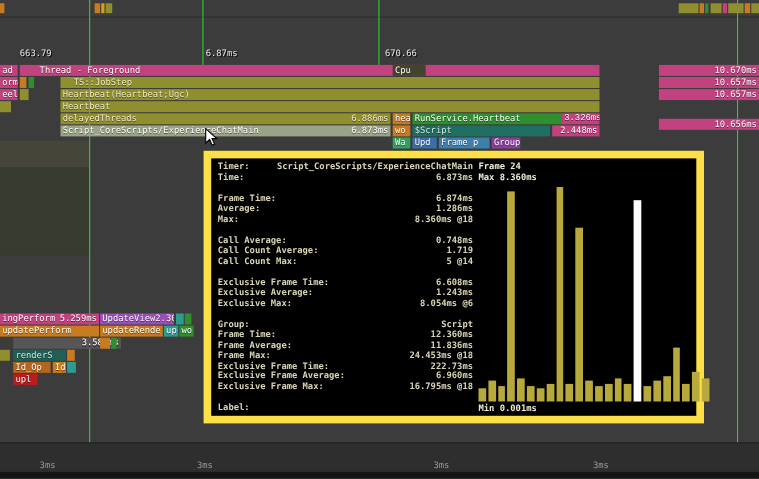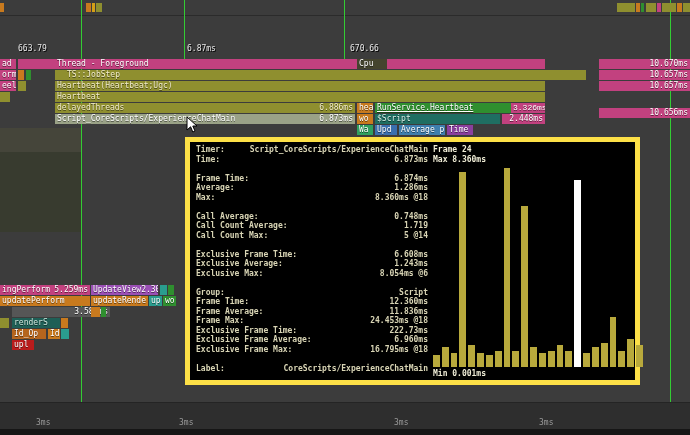--- a/index.html
+++ b/index.html
@@ -10,21 +10,21 @@
   .tick{position:absolute;top:3px;height:9px;}
   .marker{position:absolute;top:44px;font-size:8px;color:#e9e9e9;text-shadow:1px 1px 0 #000;white-space:nowrap;}
   .seg{position:absolute;height:10px;display:flex;align-items:center;box-sizing:border-box;
        padding:0 2px;font-size:8px;line-height:10px;color:#ffffff;white-space:nowrap;overflow:hidden;
        text-shadow:0 1px 0 rgba(0,0,0,.55);}
   .seg .val{margin-left:auto;}
   #footer{position:absolute;left:0;top:402px;width:690px;height:33px;background:#2e2e2e;border-top:1px solid #242424;}
   .axis-tick{position:absolute;top:15px;font-size:8px;color:#9a9a9a;}
   #bottomstrip{position:absolute;left:0;top:429px;width:690px;height:6px;background:#161616;}
   #tooltip{position:absolute;left:185px;top:137px;width:455px;height:248px;background:#000;
-           border:5px solid #fde047;box-sizing:border-box;z-index:5;}
+           border:7px solid #fde047;box-sizing:border-box;z-index:5;}
   .t-rows{position:absolute;left:6px;top:3px;width:232px;}
   .t-row{height:9.5px;display:flex;font-size:8px;line-height:9.5px;color:#d9d5b5;font-weight:bold;}
   .t-row .tv{margin-left:auto;}
   .ann{position:absolute;left:243px;font-size:8px;font-weight:bold;color:#efecd6;white-space:nowrap;}
   .a1{top:3px;} .a2{top:12.5px;} .amin{bottom:2px;text-align:right;}
   #chart{position:absolute;left:243px;top:26px;bottom:13px;width:210px;display:flex;align-items:flex-end;gap:2px;}
   .cbar{flex:1;background:#b8a93c;}
   .cbar.hl{background:#ffffff;}
   #cursor{position:absolute;left:186px;top:116px;z-index:6;}
 </style>
@@ -115,21 +115,20 @@
           <span class="tl">Exclusive Frame Average:</span>
           <span class="tv">6.960ms</span>
         </div>
         <div class="t-row">
           <span class="tl">Exclusive Frame Max:</span>
           <span class="tv">16.795ms @18</span>
         </div>
         <div class="t-row"></div>
         <div class="t-row">
           <span class="tl">Label:</span>
-          <span class="tv">CoreScripts/ExperienceChatMain</span>
         </div>
       </div>
     <div class="ann a1">Frame 24</div>
     <div class="ann a2">Max 8.360ms</div>
     <div id="chart">
         <div class="cbar" style="height: 6%;"></div>
         <div class="cbar" style="height: 10%;"></div>
         <div class="cbar" style="height: 7%;"></div>
         <div class="cbar" style="height: 98%;"></div>
         <div class="cbar" style="height: 11%;"></div>
@@ -178,35 +177,35 @@
     <div class="tick" style="left: 657px; width: 4px; background: rgb(194, 65, 127);"></div>
     <div class="tick" style="left: 662px; width: 14px; background: rgb(143, 143, 47);"></div>
     <div class="tick" style="left: 677px; width: 5px; background: rgb(200, 122, 30);"></div>
     <div class="tick" style="left: 683px; width: 7px; background: rgb(143, 143, 47);"></div>
     <div class="marker" style="left: 18px;">663.79</div>
     <div class="marker" style="left: 187px;">6.87ms</div>
     <div class="marker" style="left: 350px;">670.66</div>
     <div class="seg" style="left: 0px; top: 59px; width: 16px; background: rgb(194, 65, 127);">
       <span>ad</span>
     </div>
-    <div class="seg" style="left: 18px; top: 59px; width: 527px; background: rgb(194, 65, 127); padding-left: 39px;">
+    <div class="seg" style="left: 18px; top: 59px; width: 527px; background: rgb(194, 65, 127); padding-left: 18px;">
       <span>Thread - Foreground</span>
     </div>
     <div class="seg" style="left: 357px; top: 59px; width: 30px; background: rgb(68, 68, 46); align-items: center;">
       <span>Cpu</span>
     </div>
     <div class="seg" style="left: 599px; top: 59px; width: 91px; background: rgb(194, 65, 127);">
       <span class="val">10.670ms</span>
     </div>
     <div class="seg" style="left: 0px; top: 70px; width: 16px; background: rgb(194, 65, 127);">
       <span>orm</span>
     </div>
     <div class="seg" style="left: 18px; top: 70px; width: 6px; background: rgb(200, 122, 30);"></div>
     <div class="seg" style="left: 26px; top: 70px; width: 5px; background: rgb(47, 143, 47);"></div>
-    <div class="seg" style="left: 55px; top: 70px; width: 531px; background: rgb(143, 143, 47); color: rgb(242, 236, 202); padding-left: 12px;">
+    <div class="seg" style="left: 55px; top: 70px; width: 490px; background: rgb(143, 143, 47); color: rgb(242, 236, 202); padding-left: 12px;">
       <span>TS::JobStep</span>
     </div>
     <div class="seg" style="left: 599px; top: 70px; width: 91px; background: rgb(194, 65, 127);">
       <span class="val">10.657ms</span>
     </div>
     <div class="seg" style="left: 0px; top: 81px; width: 16px; background: rgb(194, 65, 127);">
       <span>eel</span>
     </div>
     <div class="seg" style="left: 18px; top: 81px; width: 8px; background: rgb(143, 143, 47);"></div>
     <div class="seg" style="left: 55px; top: 81px; width: 490px; background: rgb(143, 143, 47); color: rgb(242, 236, 202);">
@@ -222,21 +221,21 @@
     <div class="seg" style="left: 599px; top: 92px; width: 91px; background: rgb(194, 65, 127); margin-top: 16px;">
       <span class="val">10.656ms</span>
     </div>
     <div class="seg" style="left: 55px; top: 103px; width: 300px; background: rgb(143, 143, 47); color: rgb(242, 236, 202);">
       <span>delayedThreads</span>
       <span class="val">6.886ms</span>
     </div>
     <div class="seg" style="left: 357px; top: 103px; width: 16px; background: rgb(200, 122, 30);">
       <span>hea</span>
     </div>
-    <div class="seg" style="left: 375px; top: 103px; width: 136px; background: rgb(47, 143, 47); text-decoration: underline;">
+    <div class="seg" style="left: 375px; top: 103px; width: 136px; background: rgb(47, 143, 47);">
       <span>RunService.Heartbeat</span>
     </div>
     <div class="seg" style="left: 511px; top: 103px; width: 34px; background: rgb(194, 65, 127); font-family: Liberation Mono, monospace;">
       <span class="val">3.326ms</span>
     </div>
     <div class="seg" style="left: 55px; top: 114px; width: 300px; background: rgb(154, 162, 135);">
       <span>Script_CoreScripts/ExperienceChatMain</span>
       <span class="val">6.873ms</span>
     </div>
     <div class="seg" style="left: 357px; top: 114px; width: 16px; background: rgb(200, 122, 30);">
@@ -248,24 +247,24 @@
     <div class="seg" style="left: 502px; top: 114px; width: 43px; background: rgb(194, 65, 127);">
       <span class="val">2.448ms</span>
     </div>
     <div class="seg" style="left: 357px; top: 125px; width: 16px; background: rgb(47, 160, 95);">
       <span>Wa</span>
     </div>
     <div class="seg" style="left: 375px; top: 125px; width: 22px; background: rgb(58, 111, 174);">
       <span>Upd</span>
     </div>
     <div class="seg" style="left: 399px; top: 125px; width: 46px; background: rgb(63, 127, 174);">
-      <span>Average p</span>
+      <span>Frame p</span>
     </div>
     <div class="seg" style="left: 447px; top: 125px; width: 26px; background: rgb(138, 63, 158);">
-      <span>Time</span>
+      <span>Group</span>
     </div>
     <div class="seg" style="left: 0px; top: 285px; width: 90px; background: rgb(194, 65, 127);">
       <span>ingPerform</span>
       <span class="val">5.259ms</span>
     </div>
     <div class="seg" style="left: 91px; top: 285px; width: 67px; background: rgb(154, 79, 181);">
       <span>UpdateView</span>
       <span class="val">2.308ms</span>
     </div>
     <div class="seg" style="left: 160px; top: 285px; width: 7px; background: rgb(42, 157, 143);"></div>

